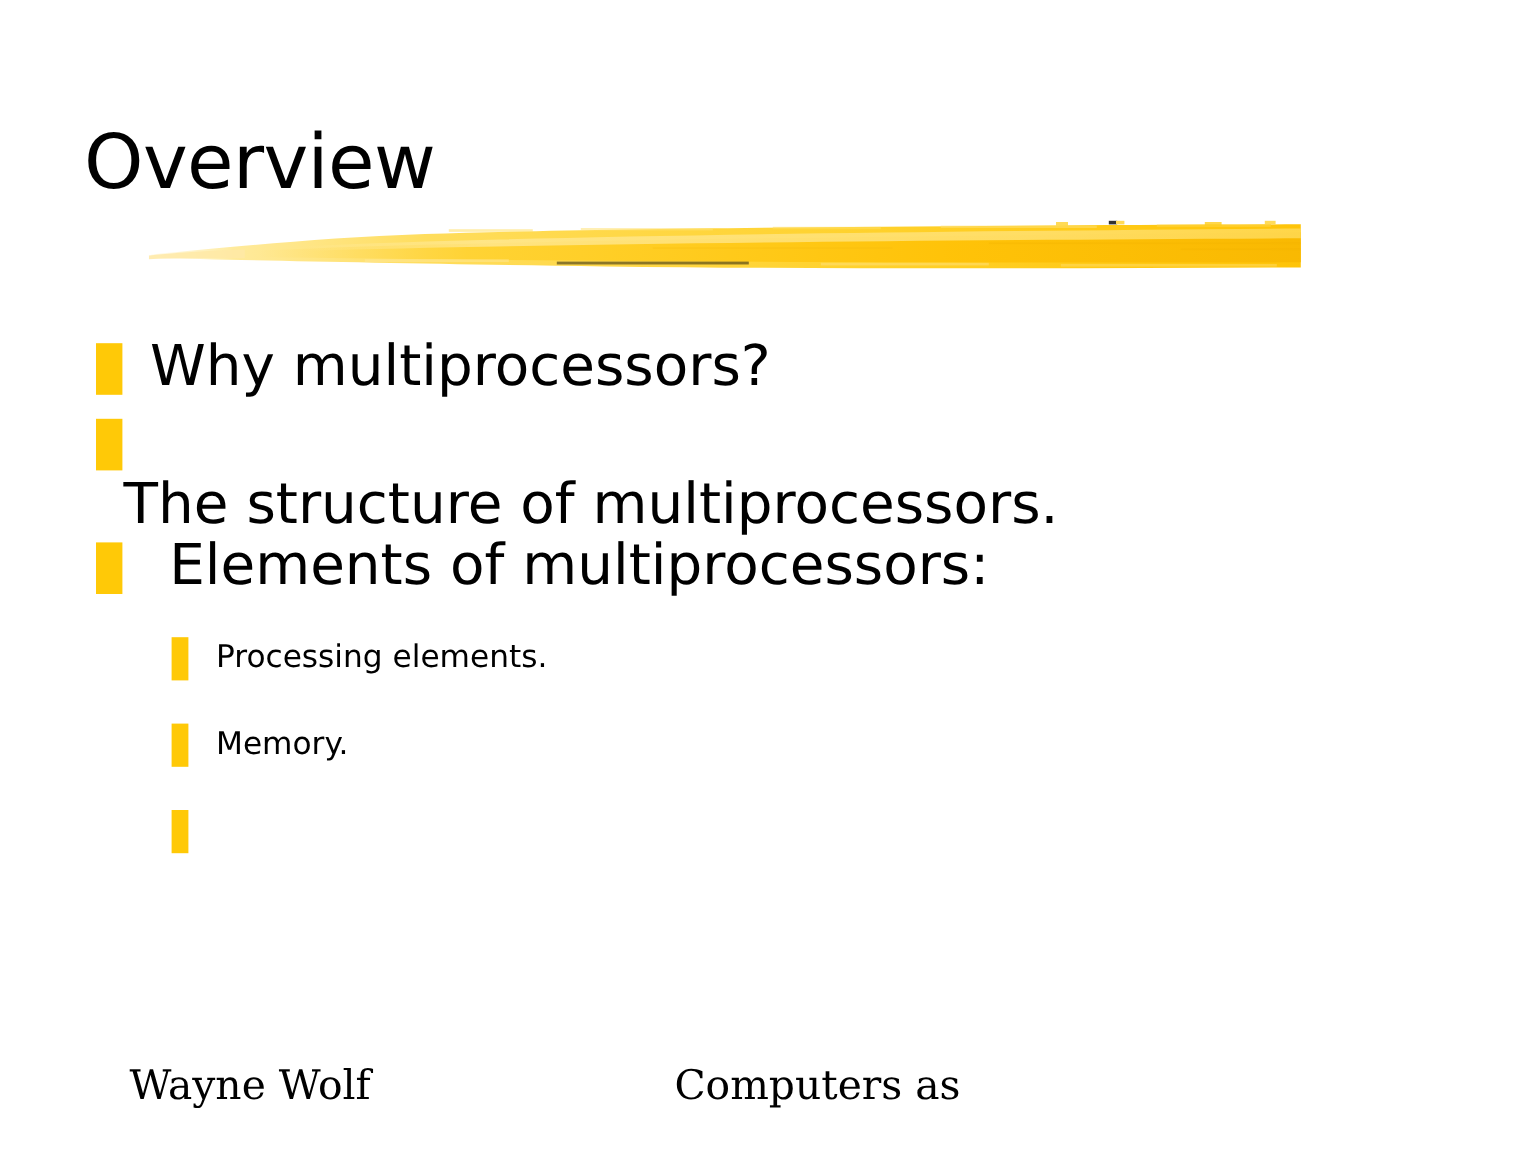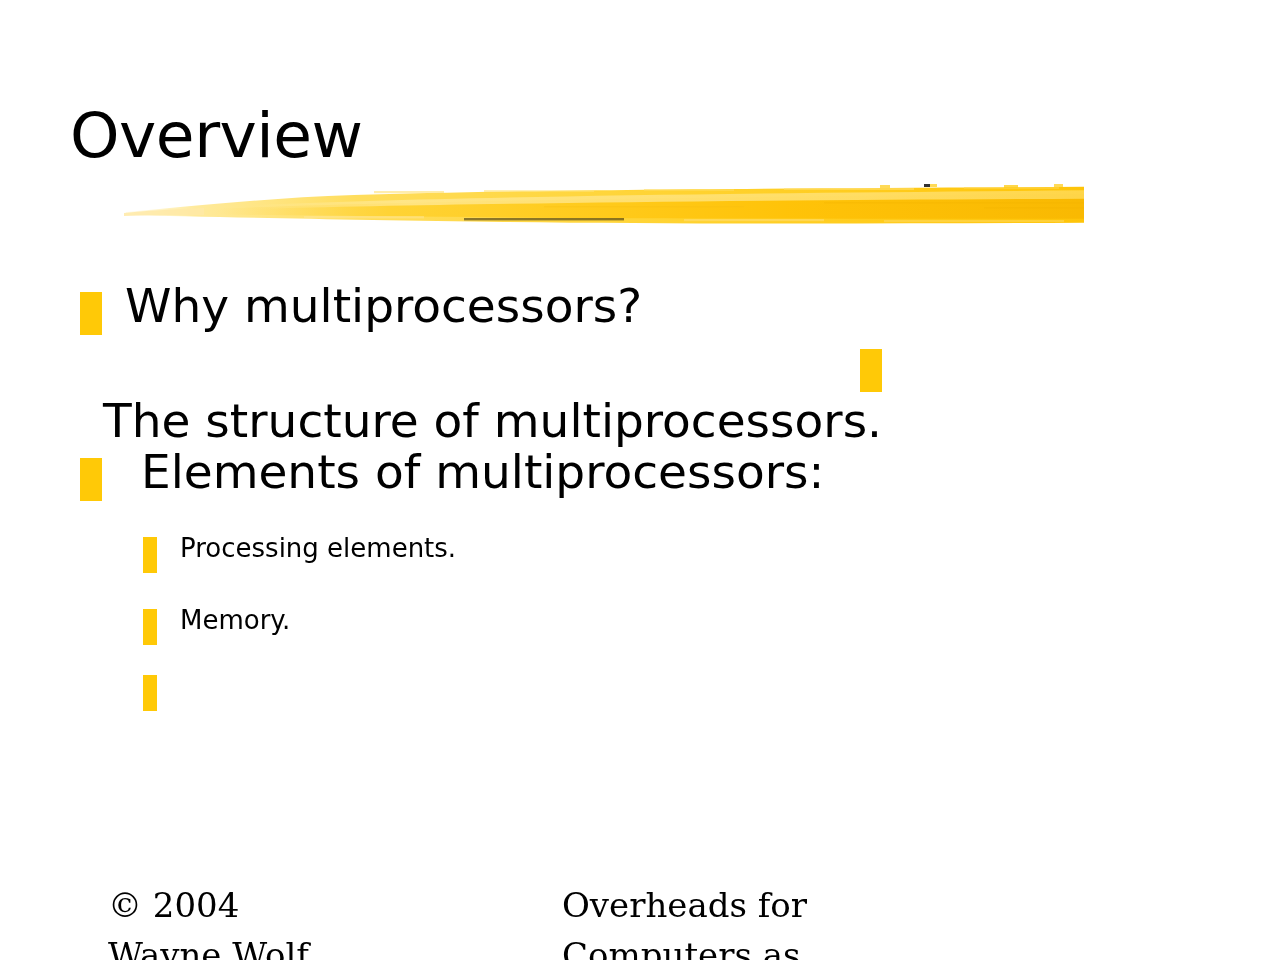--- a/index.html
+++ b/index.html
@@ -54,21 +54,21 @@
   .bullet-list {
     position: absolute;
     left: 0;
     top: 0;
     width: 1280px;
   }
 
   .bullet-row {
     position: absolute;
     display: flex;
-    align-items: flex-end;
+    align-items: flex-start;
     white-space: nowrap;
   }
 
   
   .bullet-row.lvl1 {
     left: 80px;
   }
   .bullet-row.lvl1 .marker {
     width: 22px;
     height: 43px;
@@ -233,22 +233,20 @@
     </div>
 
     <div class="bullet-row lvl2" style="top:667px;">
       <span class="marker"></span>
     </div>
 
   </div>
 
   <div class="footer">
     <div class="footer-col left">
-      <span class="footer-line">© 2004</span>
       <span class="footer-line">Wayne Wolf</span>
     </div>
     <div class="footer-col right">
-      <span class="footer-line">Overheads for</span>
       <span class="footer-line">Computers as</span>
     </div>
   </div>
 
 </div>
 
 </body></html>

